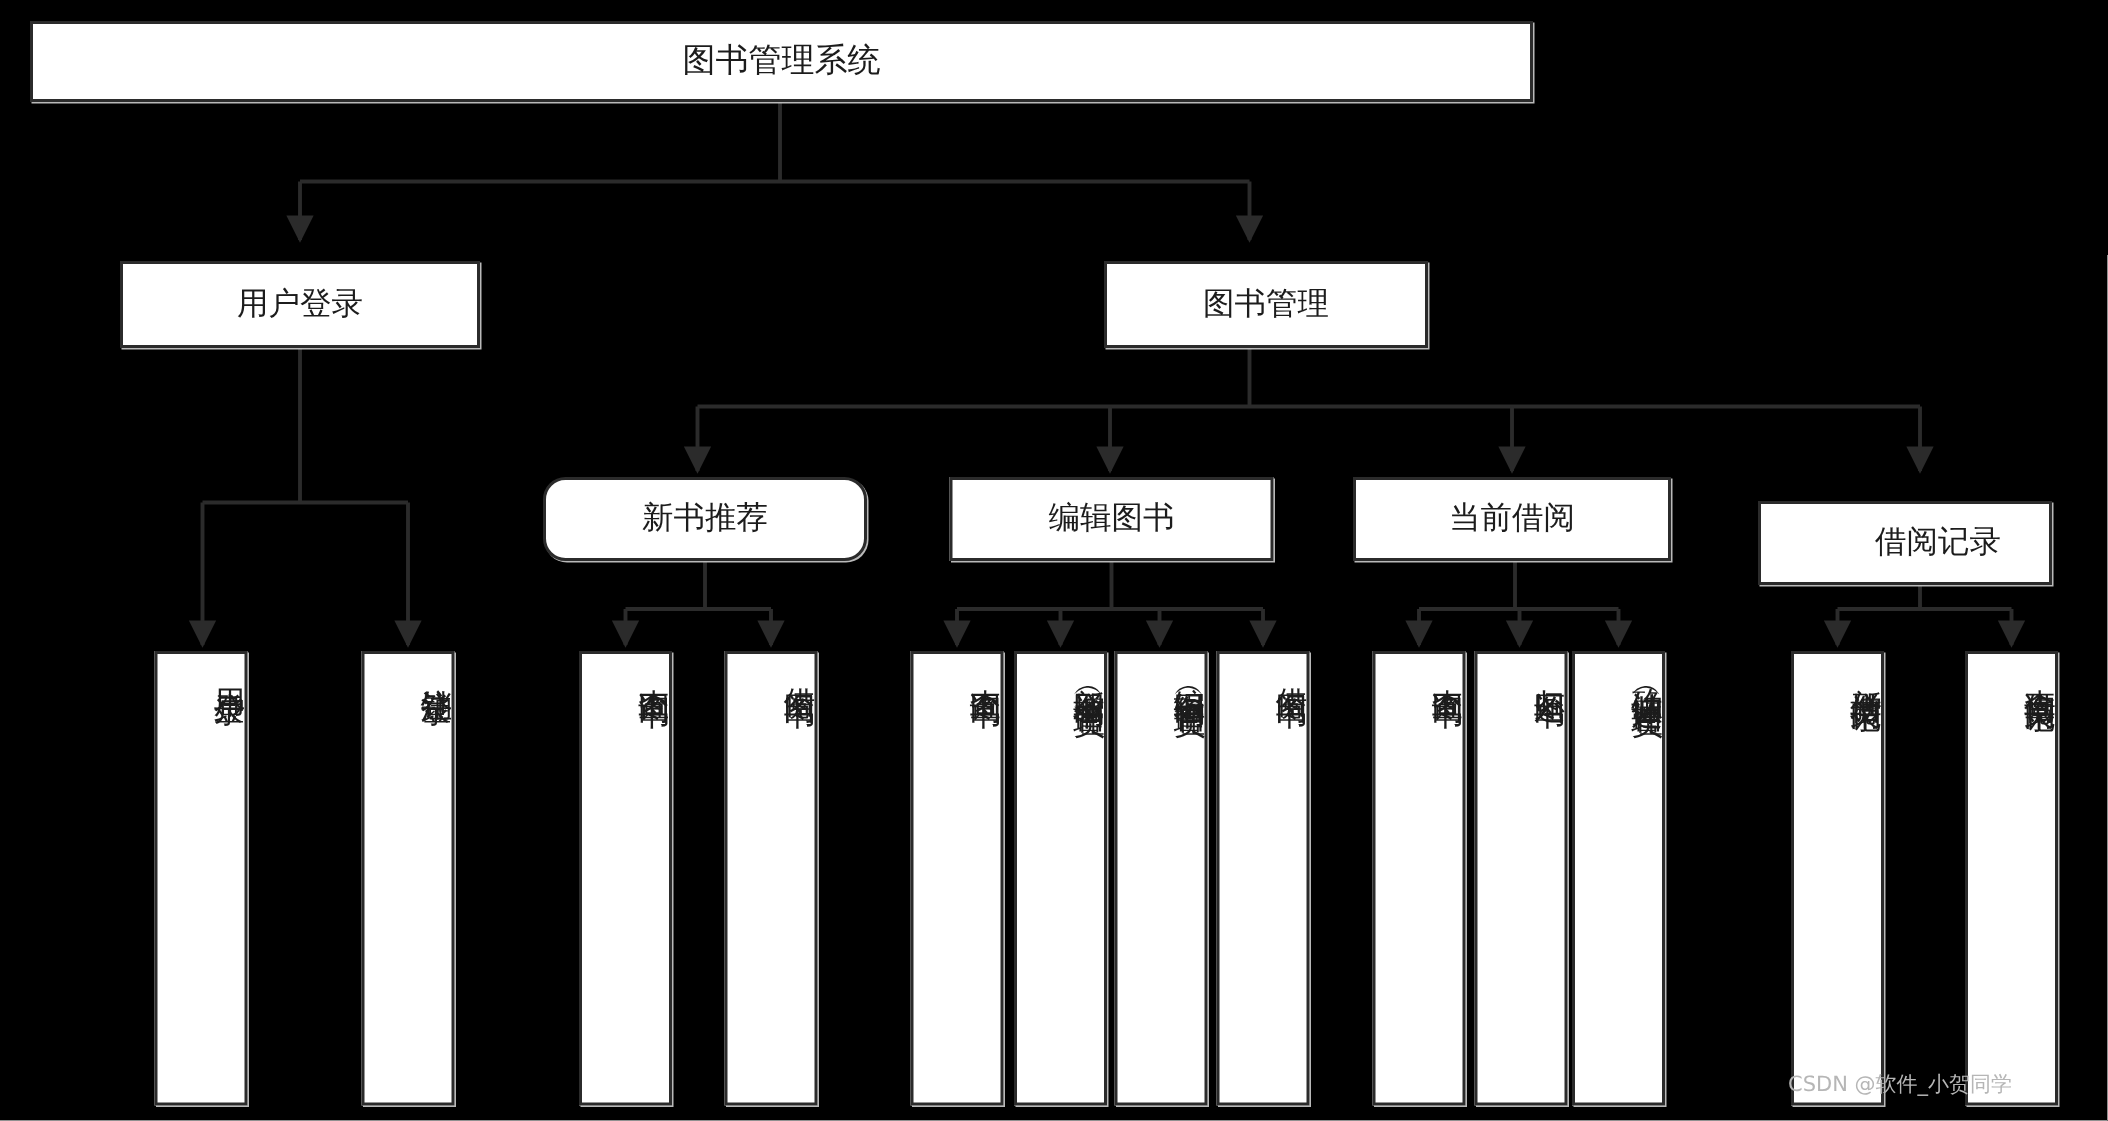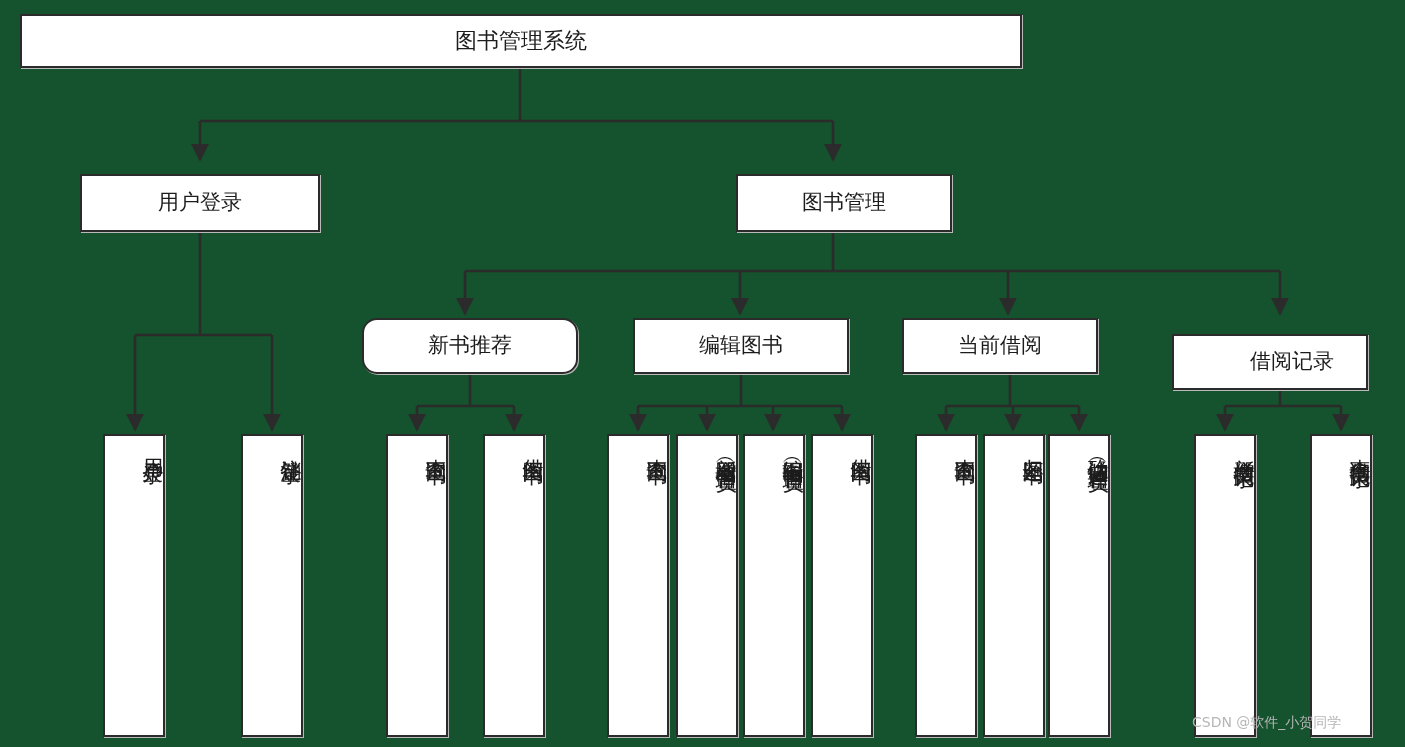--- a/index.html
+++ b/index.html
@@ -4,21 +4,21 @@
 <style>
   html, body {
     margin: 0;
     padding: 0;
     background: #ffffff;
   }
   #stage {
     position: relative;
     width: 1405px;
     height: 747px;
-    background: #14532d;
+    background: #000000;
     overflow: hidden;
     font-family: "DejaVu Sans", "Liberation Sans", sans-serif;
   }
   #connectors {
     position: absolute;
     left: 0;
     top: 0;
     width: 1405px;
     height: 747px;
   }
@@ -138,21 +138,21 @@
   <div class="node h" style="left:712px; top:174px; width:216px; height:58px;margin-left:24px;">
     <span class="node-label">图书管理</span>
   </div>
 
   <div class="node h" style="left:362px; top:318px; width:216px; height:56px;border-radius:15px;">
     <span class="node-label">新书推荐</span>
   </div>
   <div class="node h" style="left:633px; top:318px; width:216px; height:56px;">
     <span class="node-label">编辑图书</span>
   </div>
-  <div class="node h" style="left:902px; top:318px; width:196px; height:56px;">
+  <div class="node h" style="left:902px; top:318px; width:212px; height:56px;">
     <span class="node-label">当前借阅</span>
   </div>
   <div class="node h" style="left:1172px; top:334px; width:196px; height:56px;padding-left:44px;">
     <span class="node-label">借阅记录</span>
   </div>
 
   <div class="node v" style="left:103px; top:434px; width:62px; height:303px;">
     <span class="node-label">用户登录</span>
   </div>
   <div class="node v" style="left:241px; top:434px; width:62px; height:303px;">

